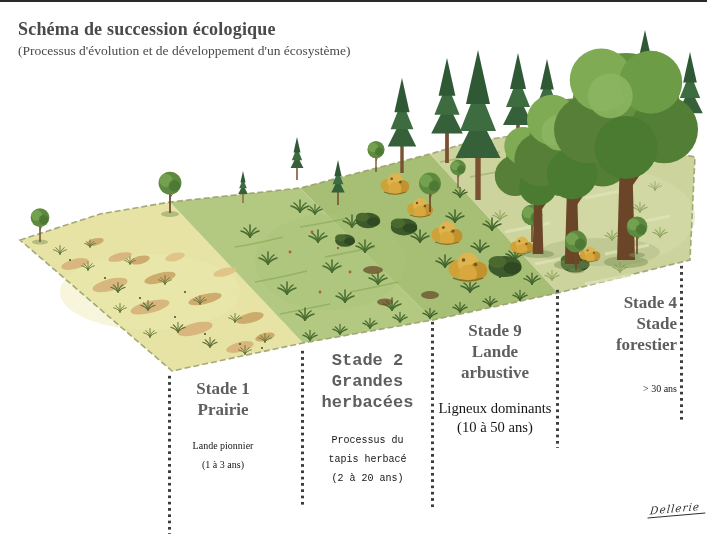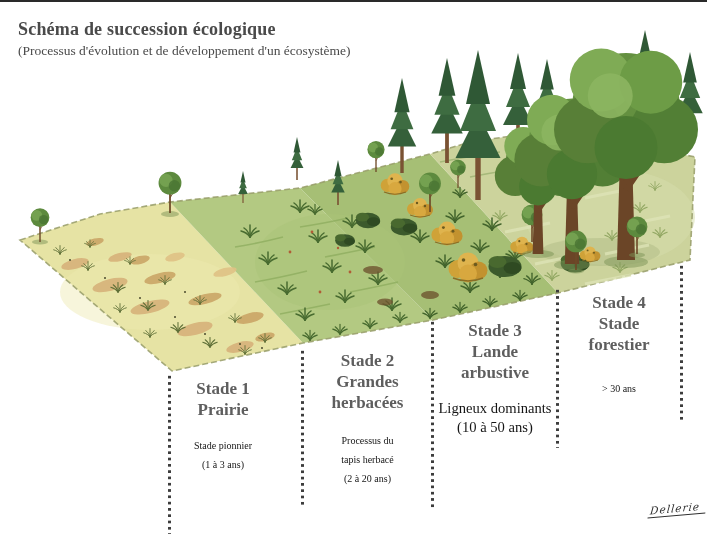--- a/index.html
+++ b/index.html
@@ -314,51 +314,51 @@
   <div class="dotline" style="left:430px;top:318px;height:190px;"></div>
   <div class="dotline" style="left:555px;top:286px;height:160px;"></div>
   <div class="dotline" style="left:679px;top:262px;height:157px;"></div>
 
   <div class="stage-label s1" style="left:161px;top:376px;width:124px;">
     <div class="stage-header">
       <span>Stade 1</span>
       <span>Prairie</span>
     </div>
     <div class="stage-detail">
-      <span>Stade pionnier</span>
+      <span>Lande pionnier</span>
       <span>(1 à 3 ans)</span>
     </div>
   </div>
 
-  <div class="stage-label s2" style="left:307px;top:348px;width:121px;">
+  <div class="stage-label s2" style="left:307px;top:348px;width:121px;font-family:Liberation Mono, monospace;">
     <div class="stage-header">
       <span>Stade 2</span>
       <span>Grandes
 herbacées</span>
     </div>
     <div class="stage-detail">
       <span>Processus du
 tapis herbacé</span>
       <span>(2 à 20 ans)</span>
     </div>
   </div>
 
   <div class="stage-label s3" style="left:437px;top:318px;width:116px;">
     <div class="stage-header">
-      <span>Stade 3</span>
+      <span>Stade 9</span>
       <span>Lande
 arbustive</span>
     </div>
     <div class="stage-detail">
       <span>Ligneux dominants</span>
       <span>(10 à 50 ans)</span>
     </div>
   </div>
 
-  <div class="stage-label s4" style="left:561px;top:290px;width:116px;">
+  <div class="stage-label s4" style="left:561px;top:290px;width:116px;text-align:right;">
     <div class="stage-header">
       <span>Stade 4</span>
       <span>Stade
 forestier</span>
     </div>
     <div class="stage-detail">
       <span></span>
       <span>&gt; 30 ans</span>
     </div>
   </div>

